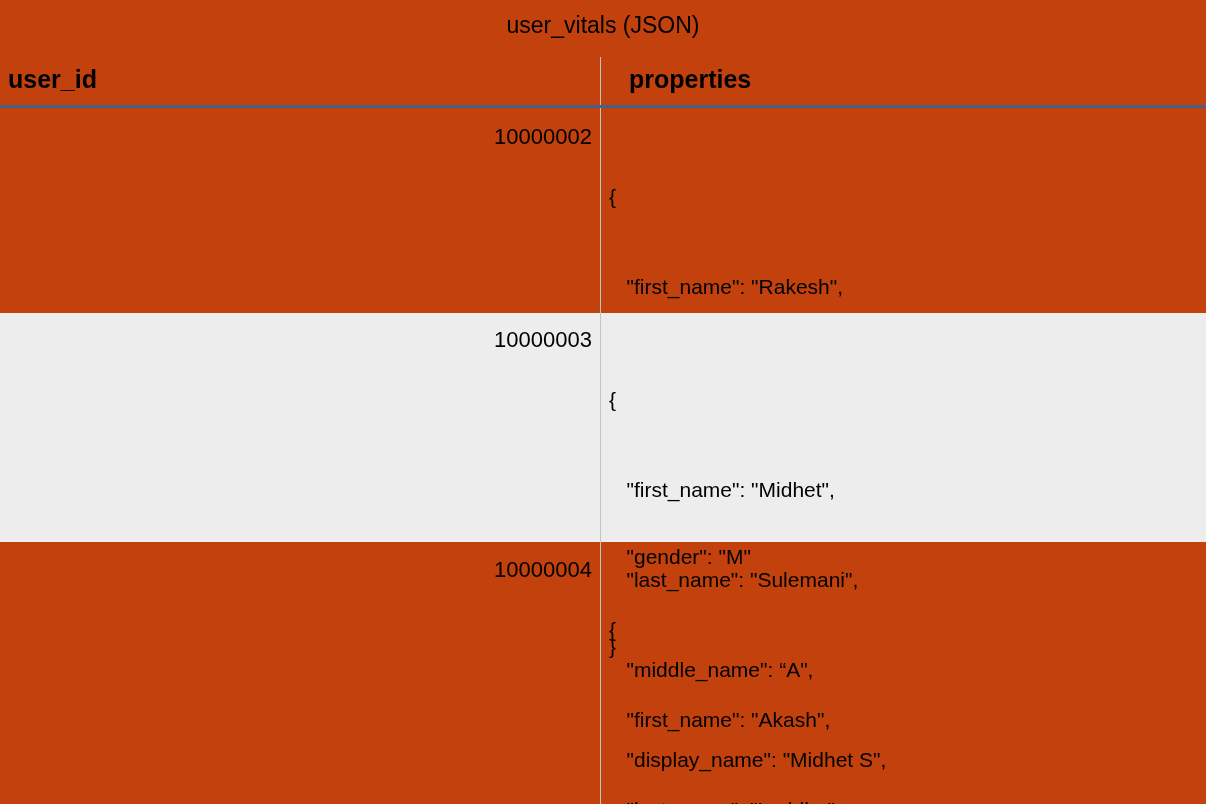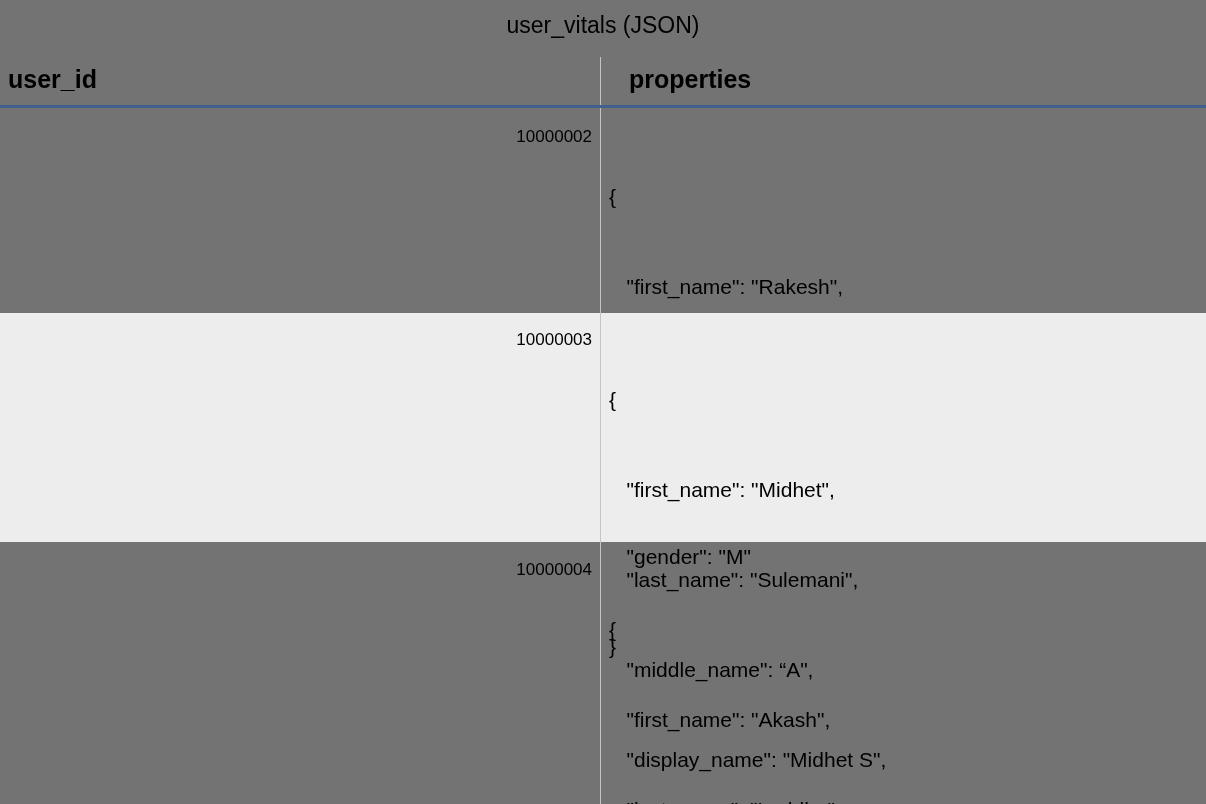--- a/index.html
+++ b/index.html
@@ -12,21 +12,21 @@
     height: 804px;
     font-family: "Liberation Sans", sans-serif;
     color: #000000;
     overflow: hidden;
   }
 
   #page {
     position: relative;
     width: 1206px;
     height: 804px;
-    background: #737373;
+    background: #c2410c;
   }
 
   
   .table-title {
     position: absolute;
     top: 10px;
     left: 0;
     width: 1206px;
     text-align: center;
     font-size: 23px;
@@ -74,21 +74,21 @@
     left: 0;
     width: 1206px;
   }
   .row.striped { background: #ededed; }
 
   .cell-user-id {
     position: absolute;
     left: 0;
     width: 592px;
     text-align: right;
-    font-size: 17px;
+    font-size: 22px;
     line-height: 30px;
     white-space: nowrap;
   }
 
   .cell-properties {
     position: absolute;
     left: 609px;
     font-size: 21px;
     line-height: 30px;
     white-space: pre;

